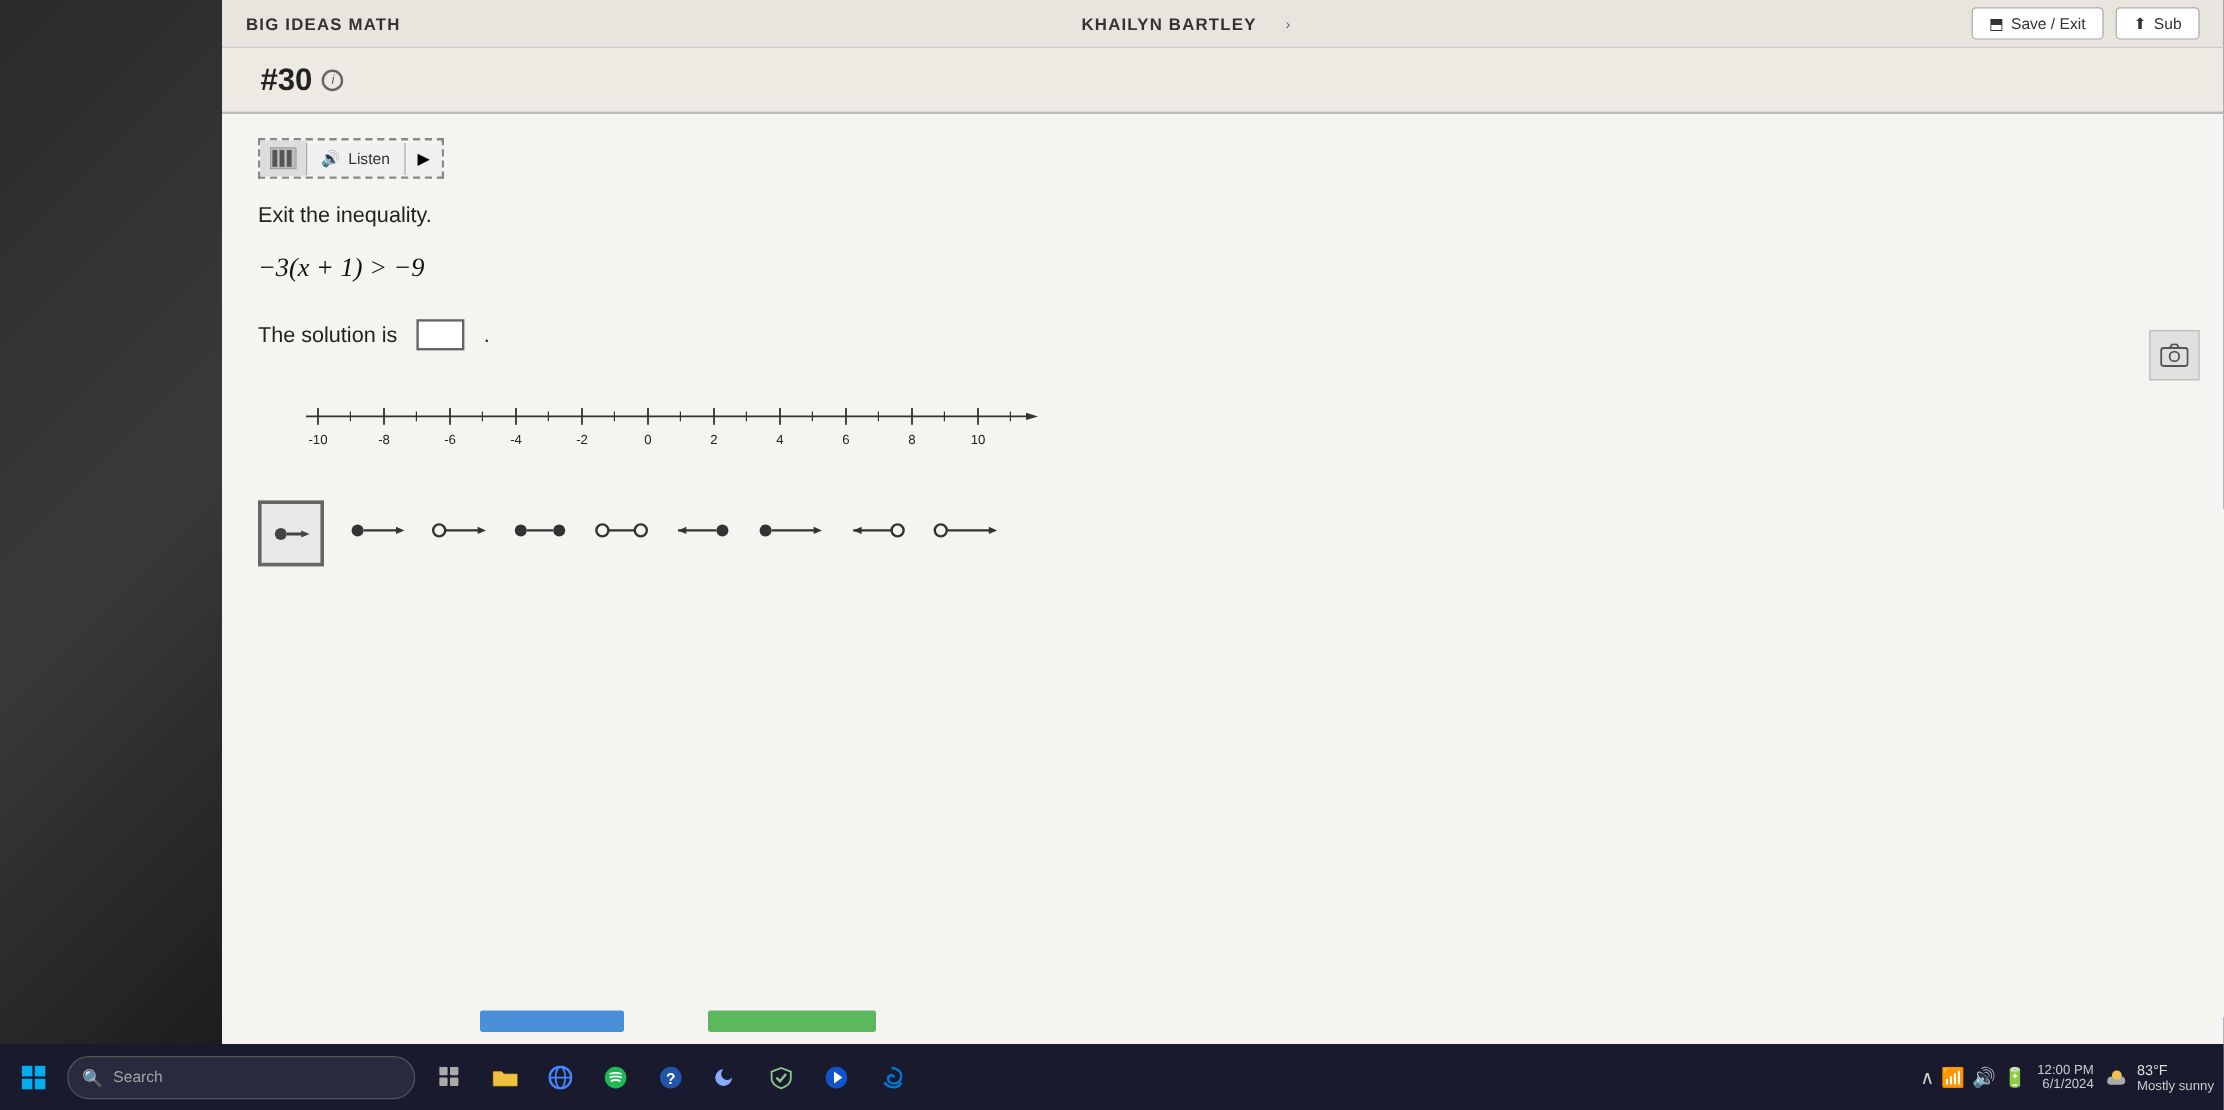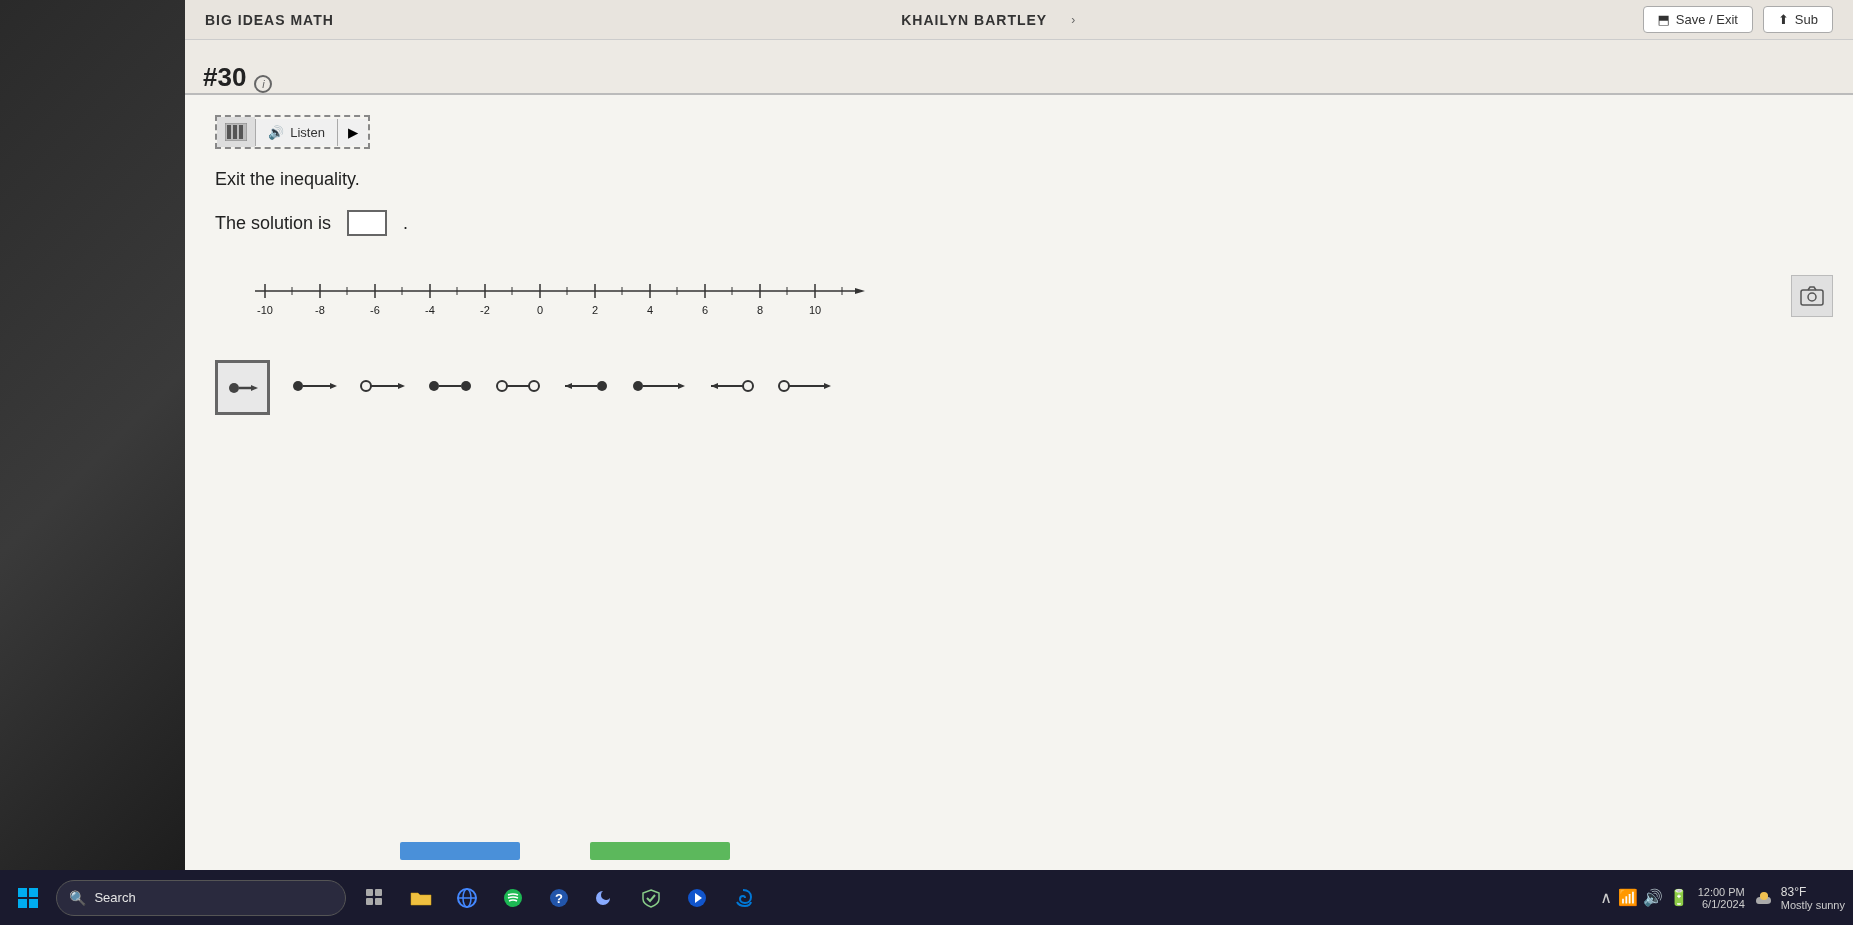--- a/index.html
+++ b/index.html
@@ -107,22 +107,22 @@
       align-items: center;
       gap: 6px;
       color: #333;
     }
 
     
     .question-bar {
       background: #edeae4;
       height: 55px;
       display: flex;
-      align-items: flex-end;
-      padding: 0 18px;
+      align-items: center;
+      padding: 0 32px;
       border-bottom: 2px solid #bbb;
       flex-shrink: 0;
     }
 
     .question-number {
       font-size: 26px;
       font-weight: bold;
       color: #222;
     }
 
@@ -303,21 +303,21 @@
       cursor: pointer;
       margin: 0 4px;
     }
 
     .taskbar-search-icon {
       color: #aaa;
       font-size: 14px;
     }
 
     .taskbar-search-text {
-      color: #e5e5e5;
+      color: #a3a3a3;
       font-size: 13px;
     }
 
     .taskbar-items {
       display: flex;
       align-items: center;
       gap: 4px;
       flex: 1;
     }
 
@@ -446,20 +446,23 @@
       </button>
       <button class="play-btn">
         <span>▶</span>
       </button>
     </div>
 
     
     <div class="problem-text">Exit the inequality.</div>
 
     
+    <div class="math-equation">
+      <span>−3(x + 1) &gt; −9</span>
+    </div>
 
     
     <div class="solution-line">
       <span>The solution is</span>
       <div class="solution-input"></div>
       <span>.</span>
     </div>
 
     
 

